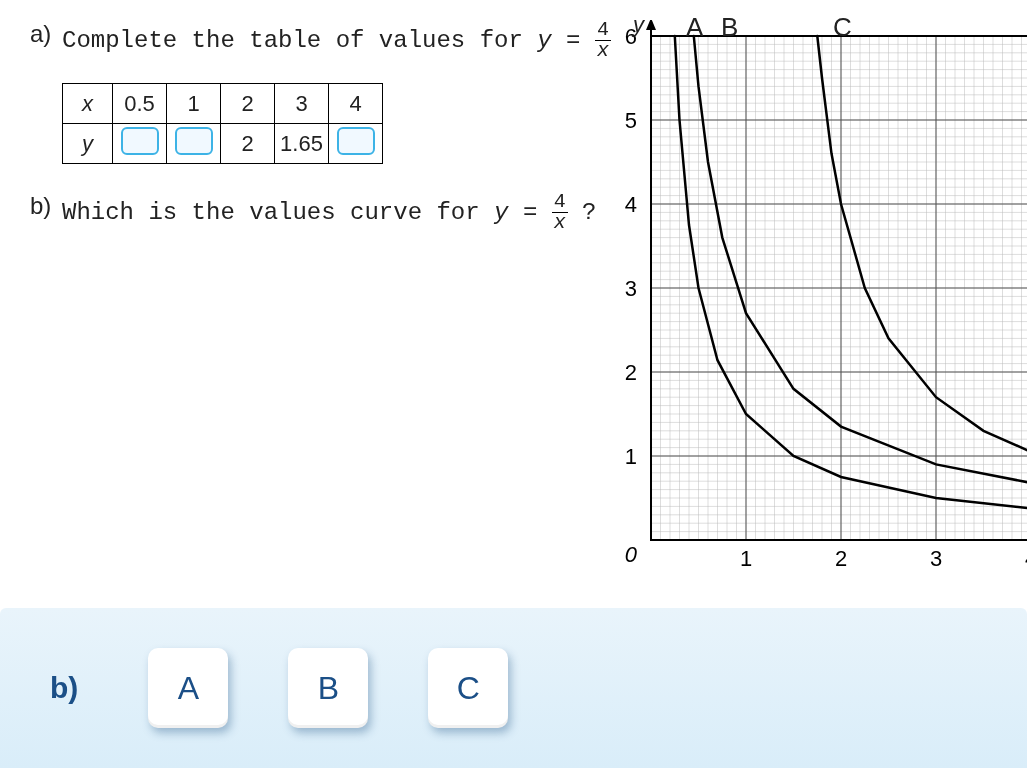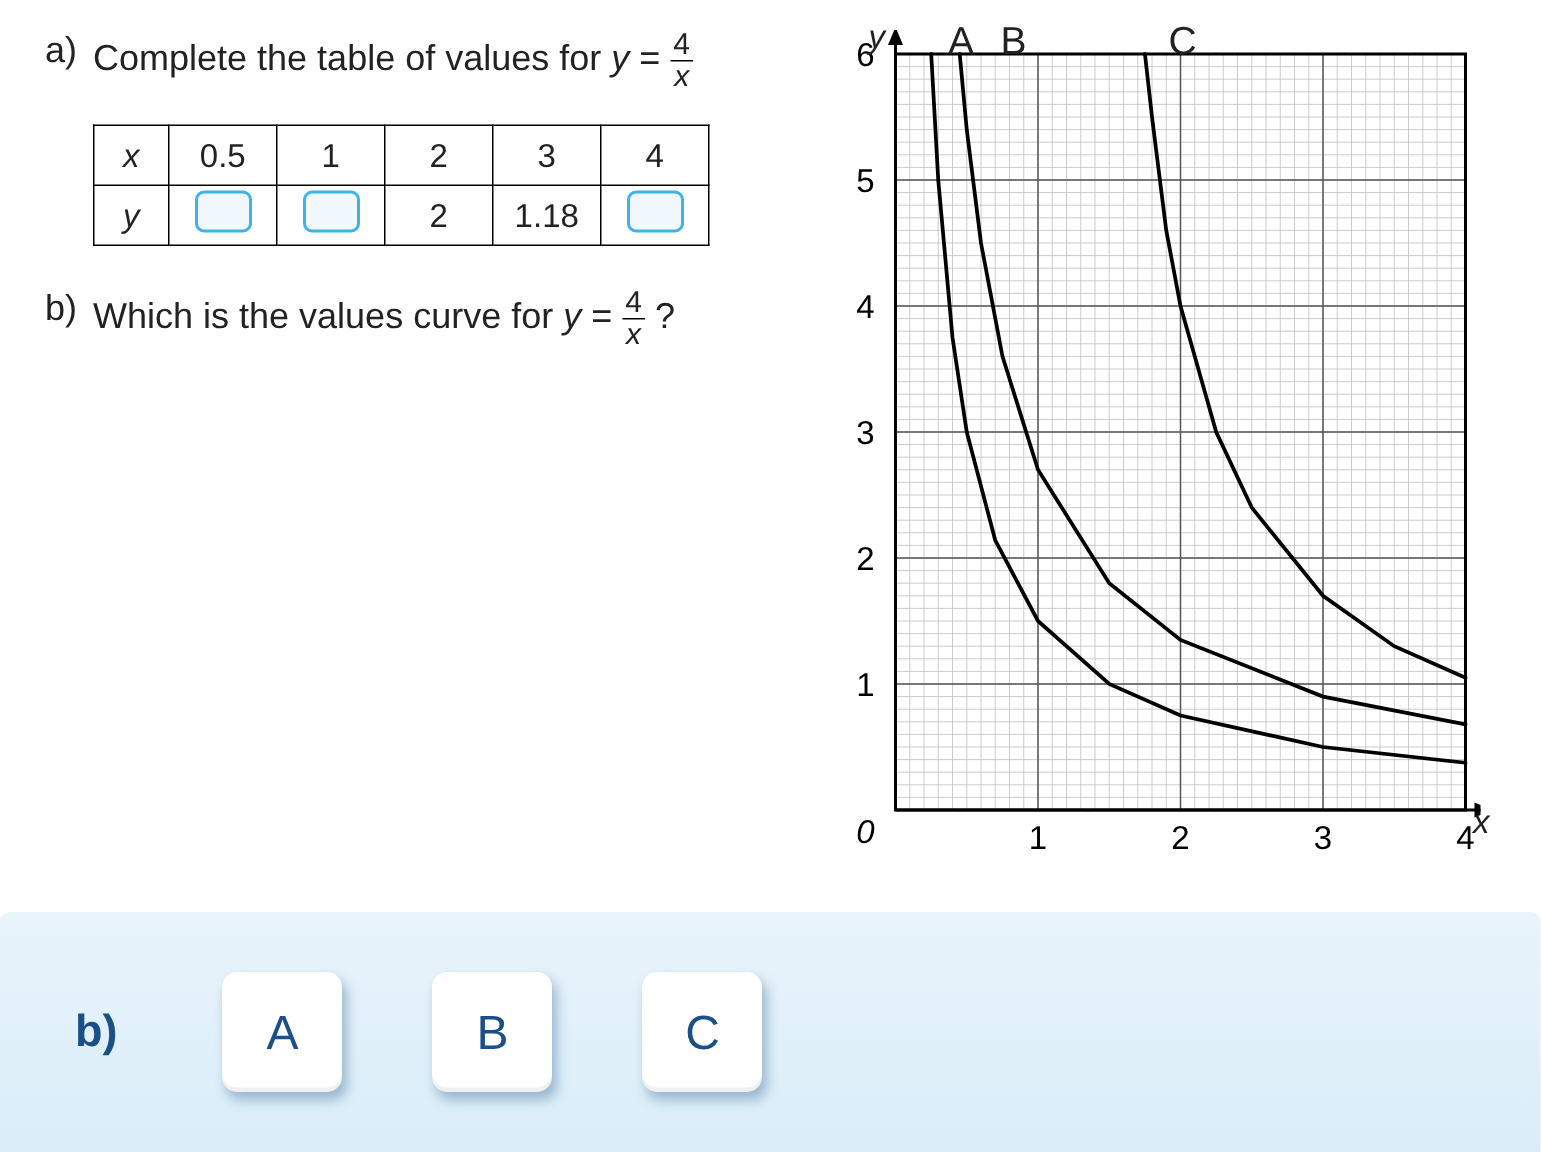--- a/index.html
+++ b/index.html
@@ -17,28 +17,28 @@
   }
   .content {
     display: flex;
     padding: 20px 10px 0 30px;
   }
   .left-col { flex: 1 1 50%; }
   .right-col { flex: 0 0 460px; position: relative; }
 
   .row { display: flex; align-items: flex-start; margin-bottom: 10px; }
   .part-label { width: 32px; }
-  .eqn { white-space: nowrap; }
+  .eqn { white-space: nowrap; font-family: Liberation Mono, monospace; }
   .frac { display:inline-block; vertical-align:middle; text-align:center; font-size:20px; line-height:1;}
   .frac .num { display:block; border-bottom:1.5px solid #000; padding:0 2px;}
   .frac .den { display:block; padding:0 2px;}
   .ital { font-style: italic; }
 
   table.values { border-collapse: collapse; margin: 22px 0 28px 32px; }
-  table.values td { border:1.5px solid #000; width:72px; height:40px; text-align:center; font-size:22px; }
+  table.values td { border:1.5px solid #000; width:54px; height:40px; text-align:center; font-size:22px; }
   table.values td.hdr { font-style: italic; width: 50px;}
   .cell-input {
     display:inline-block; width:38px; height:28px;
     border:2px solid #3db3e6; border-radius:6px; background:#f1f9ff;
   }
 
   
   .graph-box { position:relative; width:430px; height:555px; }
   svg.graph { display:block; }
   .axis-label-y { position:absolute; left:22px; top:-8px; font-style:italic; font-size:22px; }
@@ -84,21 +84,21 @@
           <td>1</td>
           <td>2</td>
           <td>3</td>
           <td>4</td>
         </tr>
         <tr>
           <td class="hdr">y</td>
           <td><span class="cell-input"></span></td>
           <td><span class="cell-input"></span></td>
           <td>2</td>
-          <td>1.18</td>
+          <td>1.65</td>
           <td><span class="cell-input"></span></td>
         </tr>
       </tbody>
         </table>
 
       <div class="row">
         <div class="part-label">b)</div>
         <div class="eqn">
           <span>Which is the values curve for </span>
           <span class="ital">y</span><span> = </span><span class="frac"><span class="num">4</span><span class="den ital">x</span></span><span> ?</span>

